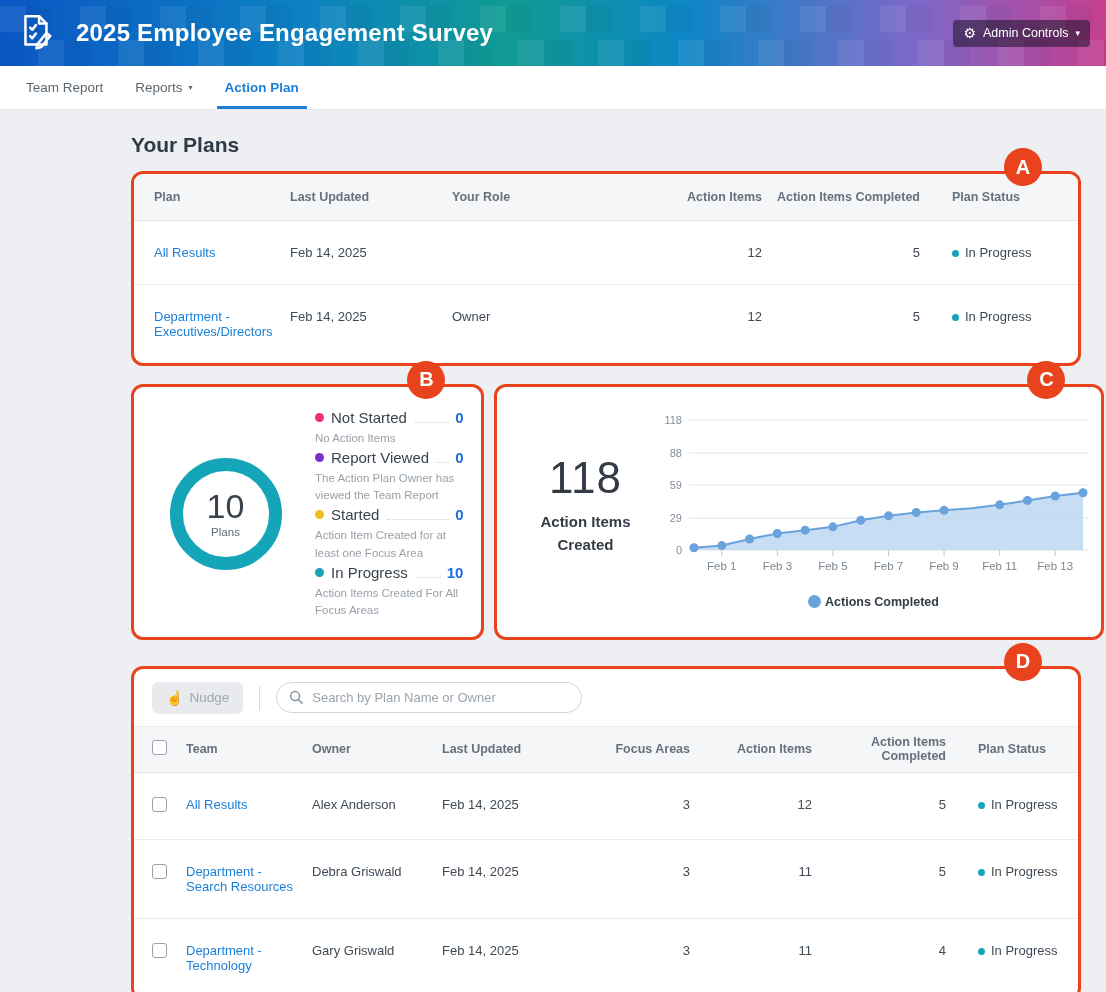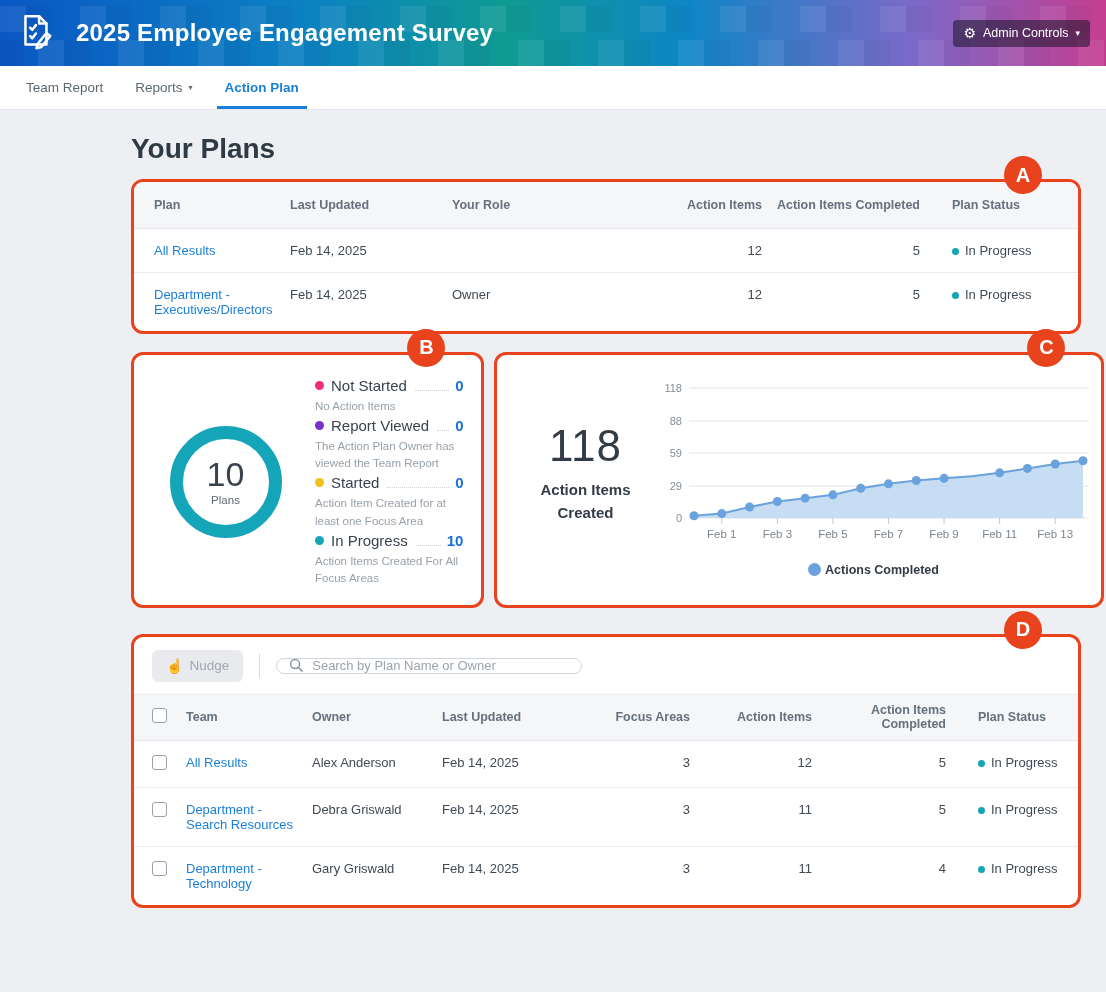--- a/index.html
+++ b/index.html
@@ -32,35 +32,35 @@
 
   
   .nav { height:44px; background:#fff; border-bottom:1px solid #e3e7eb; display:flex; align-items:stretch; padding-left:10px; }
   .nav-tab { display:flex; align-items:center; gap:6px; padding:0 16px; font-size:13.5px; color:#5b6770; cursor:pointer; position:relative; }
   .nav-tab .caret { color:#5b6770; font-size:8px; }
   .nav-tab.active { color:#1a7fd8; font-weight:bold; }
   .nav-tab.active::after { content:""; position:absolute; left:8px; right:8px; bottom:0; height:3px; background:#1a7fd8; }
 
   
   .content { width:950px; margin-left:131px; }
-  .section-heading { font-size:28px; font-weight:bold; color:#2e3a46; }
+  .section-heading { font-size:21px; font-weight:bold; color:#2e3a46; }
   .h1 { margin-top:23px; }
 
   .ann-box { position:relative; border:3px solid #e8431c; border-radius:12px; background:#fff; }
   .badge {
     position:absolute; top:-26px; right:36px; width:38px; height:38px; border-radius:50%;
     background:#e8431c; color:#fff; font-size:20px; font-weight:bold;
     display:flex; align-items:center; justify-content:center; z-index:5;
   }
 
   
   table { border-collapse:collapse; width:100%; font-size:13px; }
   thead th { background:#f4f6f8; color:#66717e; font-size:12.5px; font-weight:bold; text-align:left;
     padding:8px 4px; border-bottom:1px solid #e2e6ea; height:46px; vertical-align:middle; }
-  tbody td { padding:14px 4px; border-bottom:1px solid #e9ecef; vertical-align:top; color:#3f4a55; }
+  tbody td { padding:24px 4px; border-bottom:1px solid #e9ecef; vertical-align:top; color:#3f4a55; }
   tbody tr:last-child td { border-bottom:none; }
   th.num, td.num { text-align:right; }
   th.status-col, td.status-col { padding-left:28px; }
   td a { color:#1a7fd8; }
   .pad-first { padding-left:20px; }
   .status-dot { display:inline-block; width:7px; height:7px; border-radius:50%; background:#16a5b8; margin-right:6px; vertical-align:middle; }
   .tableA { margin-top:14px; }
   .tableA thead th:first-child { border-top-left-radius:9px; }
   .tableA thead th:last-child { border-top-right-radius:9px; }
 
@@ -101,21 +101,21 @@
   .c-legend-dot { width:13px; height:13px; border-radius:50%; background:#69a2dc; }
   .c-legend-label { font-size:12.5px; font-weight:bold; color:#333c46; }
 
   
   .card-d { margin-top:26px; }
   .d-toolbar { display:flex; align-items:center; padding:13px 18px 12px 18px; }
   .nudge-btn { background:#e8eaee; border:none; border-radius:6px; height:32px; padding:0 14px;
     color:#a0a8b2; font-size:13.5px; font-family:inherit; display:flex; align-items:center; gap:6px; cursor:default; }
   .nudge-icon { font-size:14px; }
   .d-divider { width:1px; height:24px; background:#d6dadf; margin:0 16px; }
-  .search-box { display:flex; align-items:center; gap:8px; border:1px solid #d0d6dc; border-radius:16px; height:16px; width:306px; padding:0 12px; background:#fff; }
+  .search-box { display:flex; align-items:center; gap:8px; border:1px solid #d0d6dc; border-radius:16px; height:31px; width:306px; padding:0 12px; background:#fff; }
   .search-box input { border:none; outline:none; flex:1; font-size:13px; font-family:inherit; color:#3f4a55; background:transparent; }
   .search-box input::placeholder { color:#9aa4ae; }
   .tableD thead th { border-top:1px solid #eaedf0; }
   .checkbox { width:15px; height:15px; border:1.5px solid #98a2ac; border-radius:3px; background:#fff; display:inline-block; cursor:pointer; }
   td.check-col, th.check-col { width:48px; padding-left:18px; }
 </style>
 </head>
 <body>
 
 <header class="app-header">

